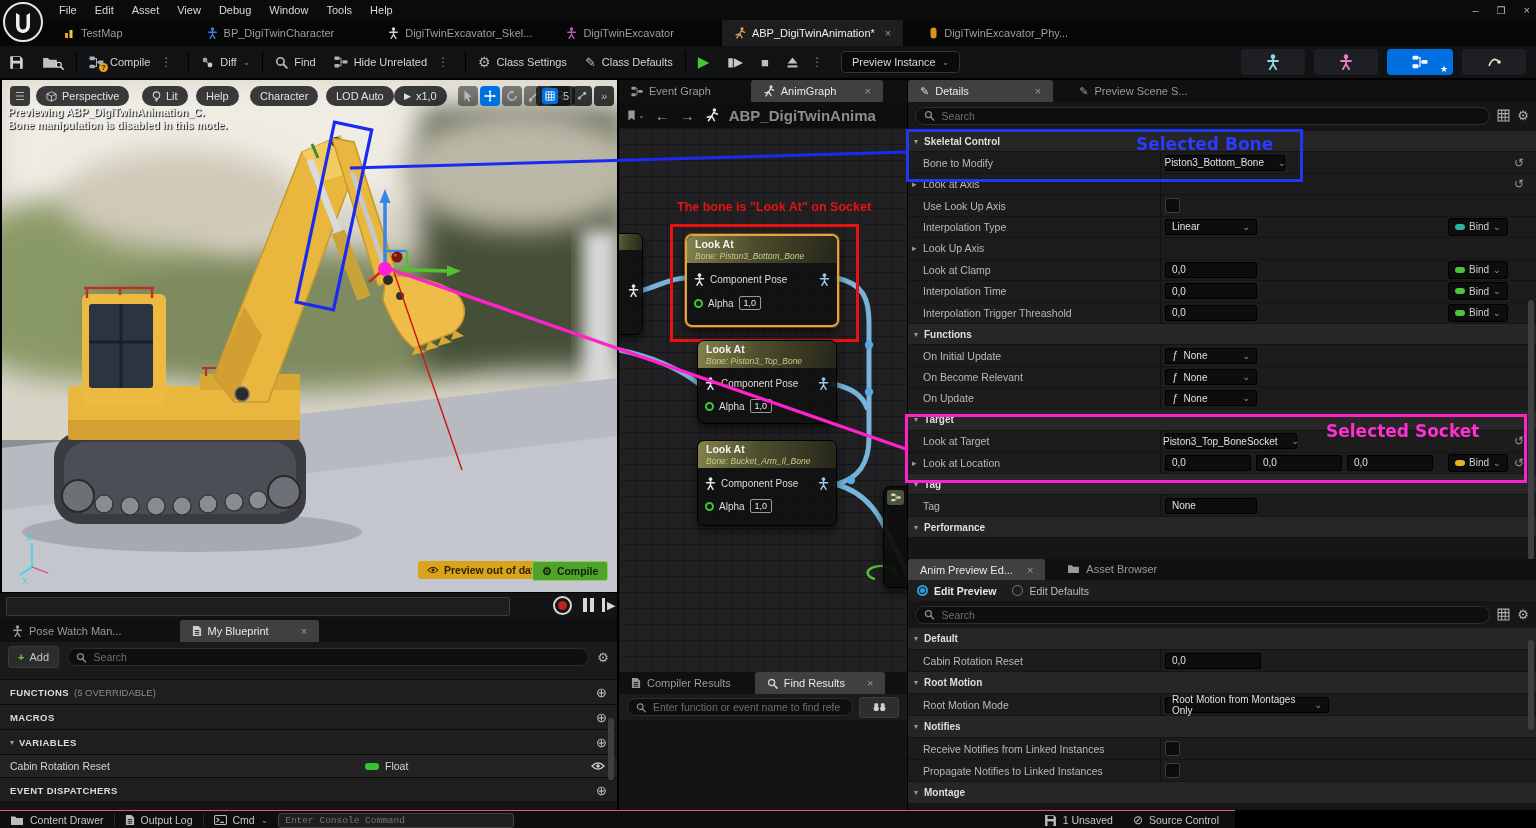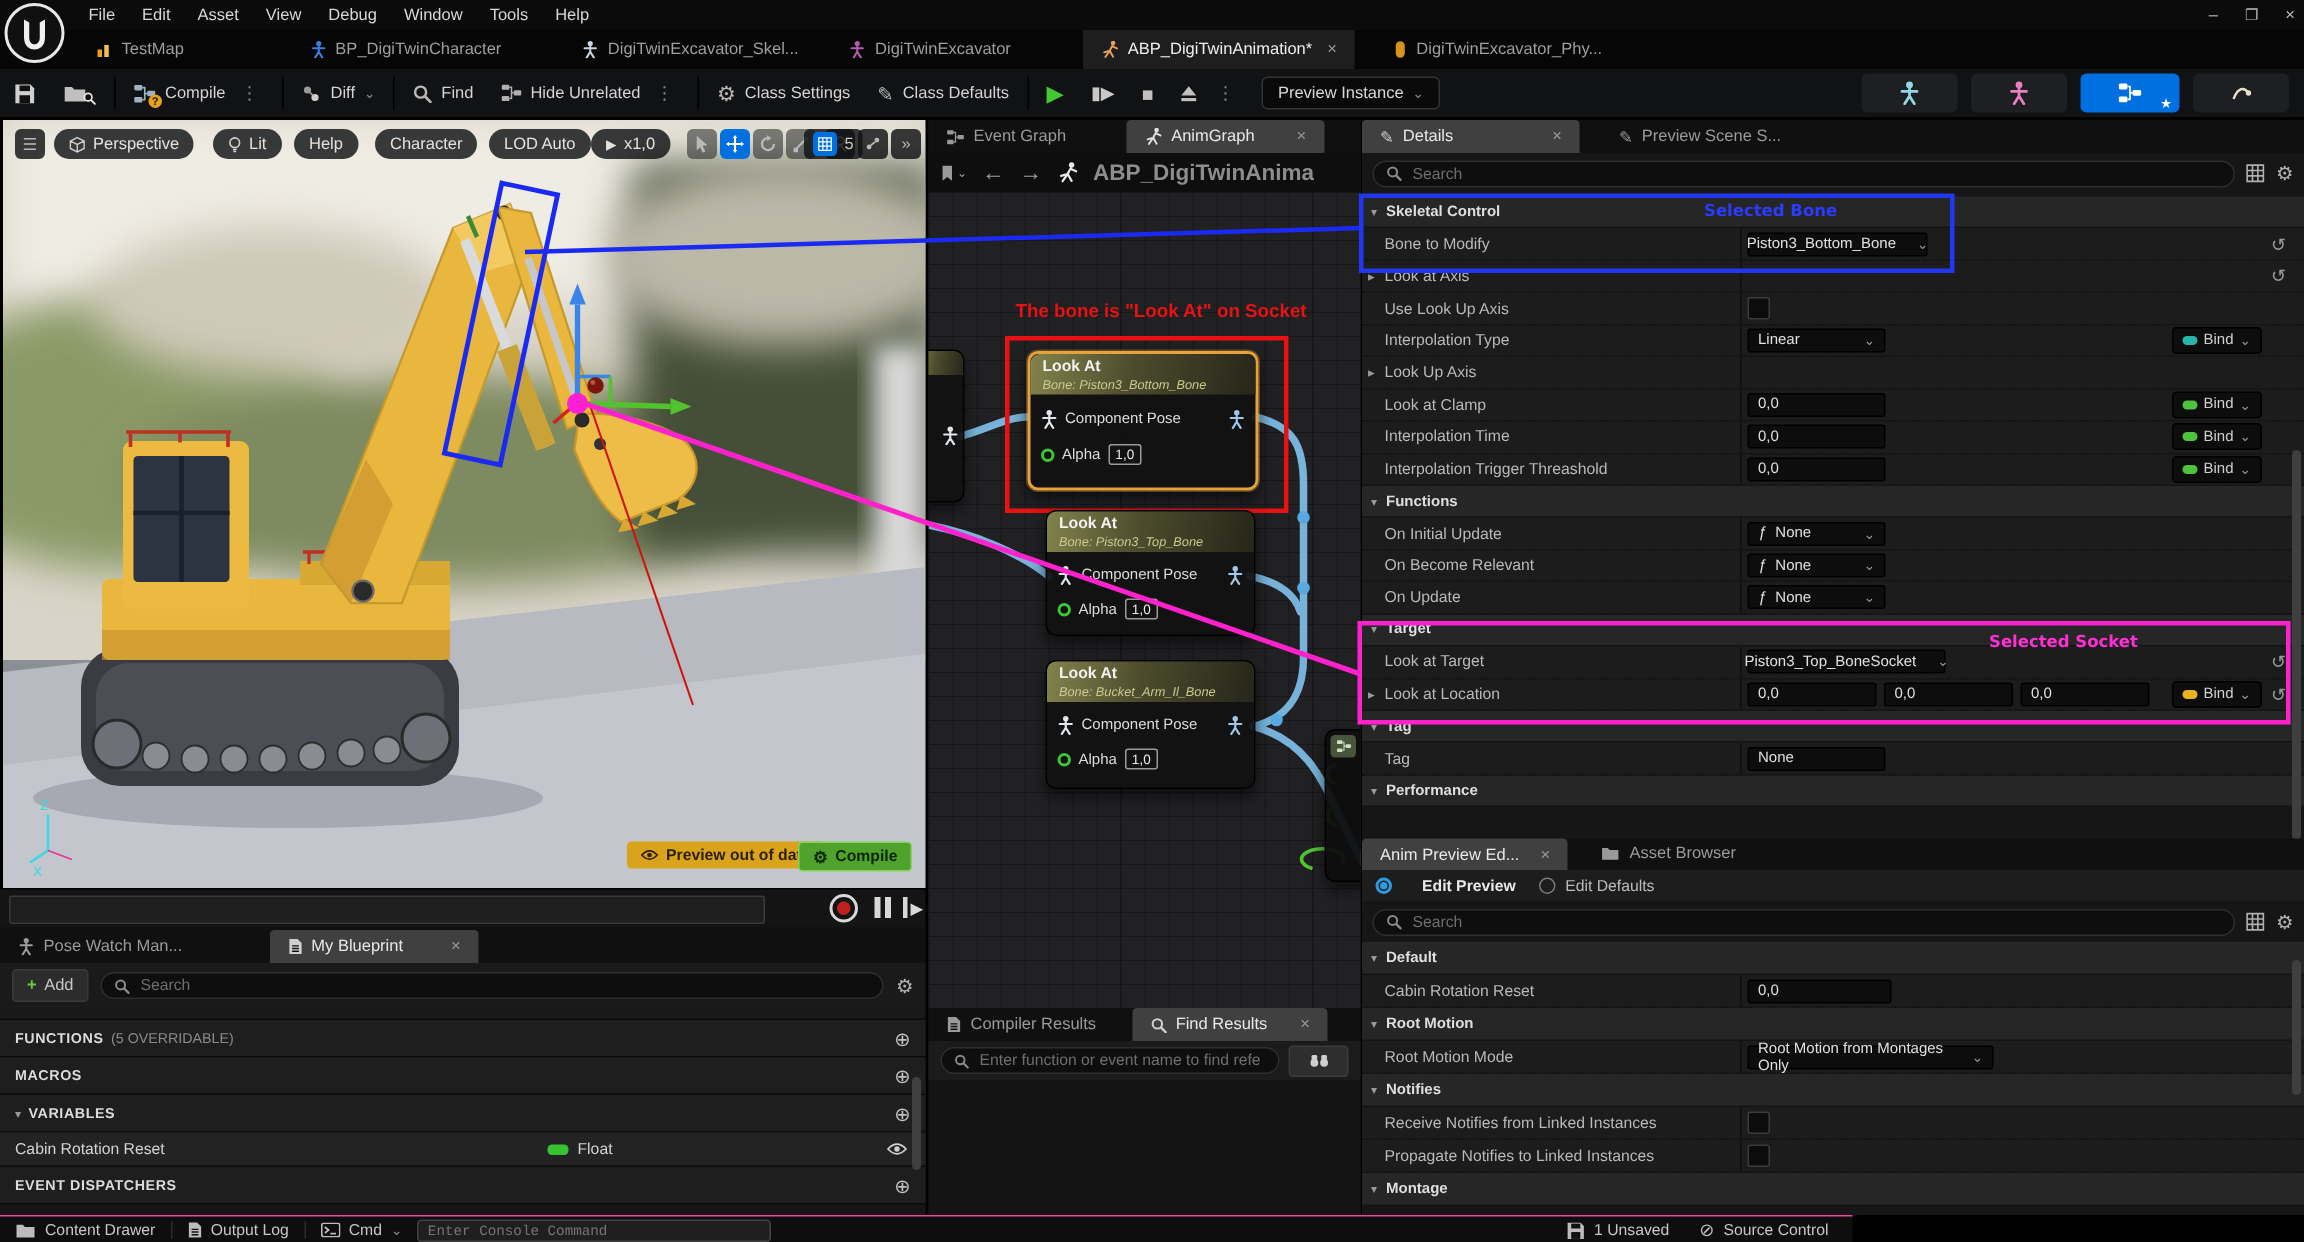--- a/index.html
+++ b/index.html
@@ -95,21 +95,21 @@
   .rst{position:absolute;left:606px;color:#9a9a9a;font-size:12px;}
   .sbar{position:absolute;width:6px;border-radius:3px;background:#3f3f3f;}
   
   #statusbar{left:0;top:810px;width:1235px;height:18px;background:#0e0e0e;display:flex;align-items:center;z-index:6;border-top:1px solid #ec4899;}
   .sbtn{display:flex;align-items:center;gap:6px;padding:0 10px;height:18px;color:#c6c6c6;font-size:10.5px;white-space:nowrap;}
   .ssep{width:1px;height:12px;background:#2c2c2c;}
   #console{width:222px;height:13px;background:#1f1f1f;border:1px solid #424242;border-radius:3px;
            color:#7d7d7d;font-family:"Liberation Mono",monospace;font-size:9.5px;padding:0 6px;}
   
   .annbox{position:absolute;z-index:50;pointer-events:none;}
-  .annlabel{position:absolute;font-weight:bold;font-size:11px;z-index:51;pointer-events:none;font-family:"DejaVu Sans",sans-serif;}
+  .annlabel{position:absolute;font-weight:bold;font-size:17px;z-index:51;pointer-events:none;font-family:"DejaVu Sans",sans-serif;}
   #overlay{position:absolute;left:0;top:0;width:1536px;height:828px;z-index:49;pointer-events:none;}
   .dim{color:#8f8f8f;}
 </style>
 </head>
 <body>
 
 <svg width="0" height="0" style="position:absolute">
   <defs>
     <symbol id="i-person" viewBox="0 0 12 14">
       <circle cx="6" cy="2.3" r="2" fill="currentColor"></circle>
@@ -538,20 +538,24 @@
   <div class="abs" style="left:536px;top:6px"></div>
 
   <div class="abs" id="gridsnap" style="position:absolute;left:534px;top:6px;height:20px;border-radius:4px;background:rgba(16,17,19,.82);display:flex;align-items:center;padding:0 6px;gap:5px">
     <span style="width:16px;height:16px;border-radius:3px;background:#0070e0;display:flex;align-items:center;justify-content:center">
         <svg width="10" height="10" style="color:#fff">
           <use href="#i-grid3"></use>
         </svg>
       </span>
     <span>5</span>
   </div>
+  <div id="vpmsg">
+    <div>Previewing ABP_DigiTwinAnimation_C.</div>
+    <div>Bone manipulation is disabled in this mode.</div>
+  </div>
   <div class="warnbtn" style="left:416px;top:481px;background:#d9a41c;color:#2e2100">
     <svg width="12" height="8" style="color:#2e2100">
         <use href="#i-eye"></use>
       </svg>
     <span>Preview out of date</span>
   </div>
   <div class="warnbtn" style="left:530px;top:481px;background:#4fa32d;color:#0e2400;border:1px solid #8ad05e">
     <span style="font-size:11px">⚙</span>
     <span>Compile</span>
   </div>
@@ -990,21 +994,21 @@
     </div>
     <div style="width:10px"></div>
     <div class="ptab">
       <svg width="13" height="10" style="color:#9a9a9a">
           <use href="#i-folder"></use>
         </svg>
       <span>Asset Browser</span>
     </div>
   </div>
   <div style="position:absolute;left:0;top:500px;width:628px;height:21px;background:#1d1d1d;display:flex;align-items:center;gap:16px;padding:0 9px;box-sizing:border-box">
-    <span style="display:flex;align-items:center;gap:20px">
+    <span style="display:flex;align-items:center;gap:6px">
       <span style="width:11px;height:11px;border-radius:50%;border:2px solid #2f9bdf;box-sizing:border-box;display:flex;align-items:center;justify-content:center">
           <span style="width:5px;height:5px;border-radius:50%;background:#2f9bdf"></span>
         </span>
       <b style="color:#e8e8e8;font-weight:bold;font-size:10.5px">Edit Preview</b>
     </span>
     <span style="display:flex;align-items:center;gap:6px">
       <span style="width:11px;height:11px;border-radius:50%;border:1.5px solid #7a7a7a;box-sizing:border-box"></span>
       <span style="color:#bcbcbc;font-size:10.5px">Edit Defaults</span>
     </span>
   </div>

